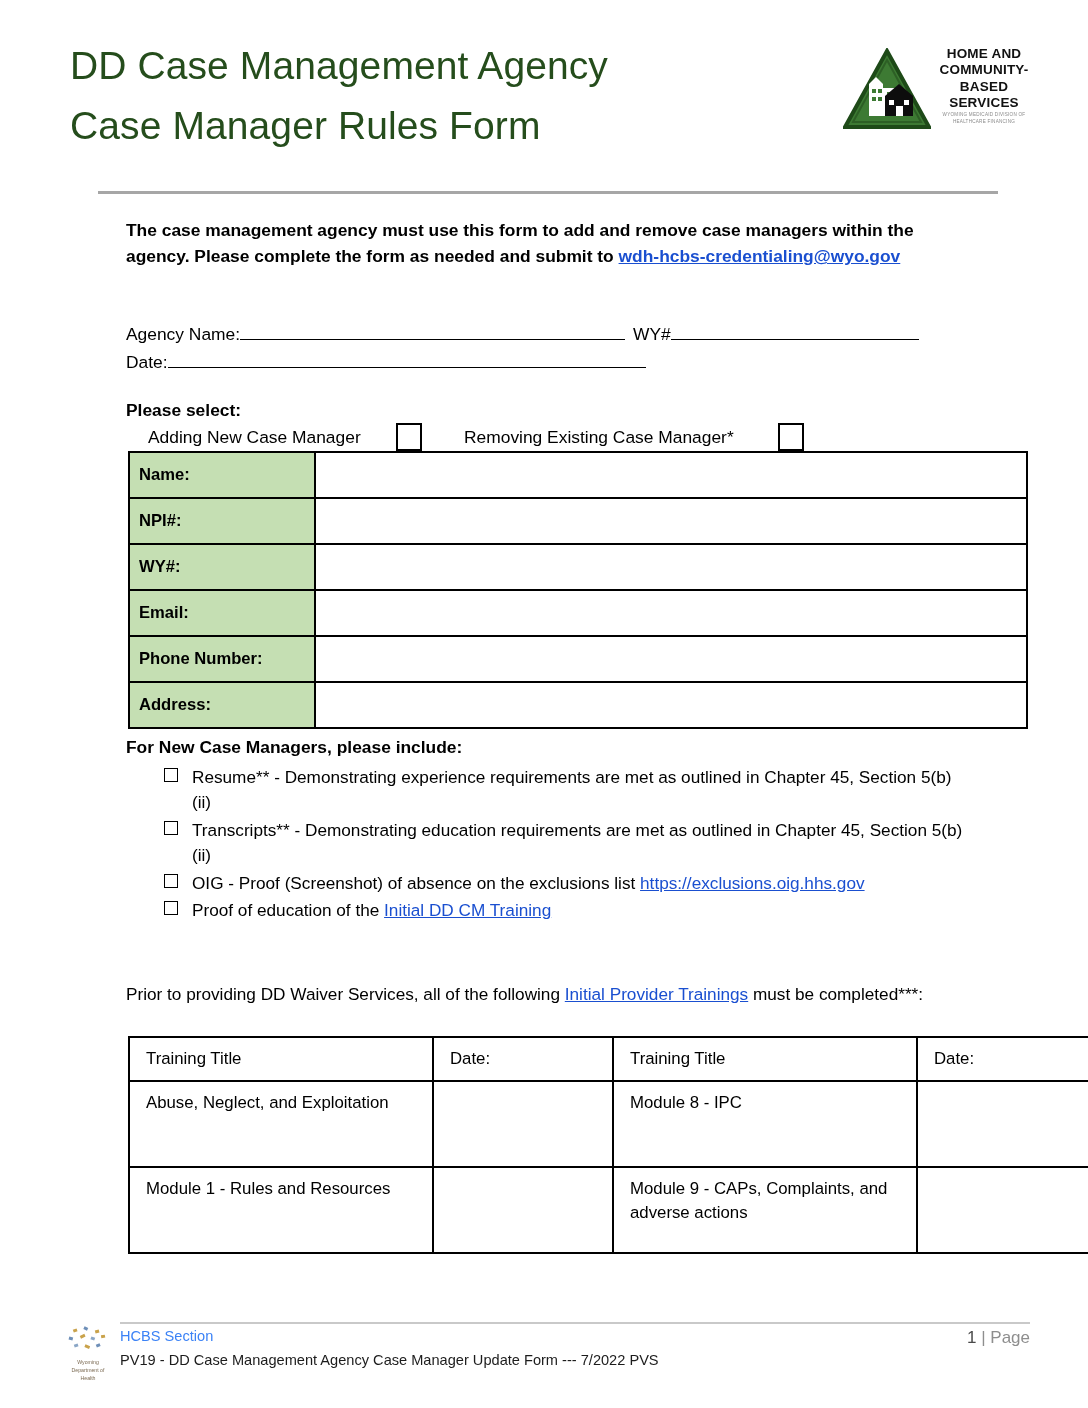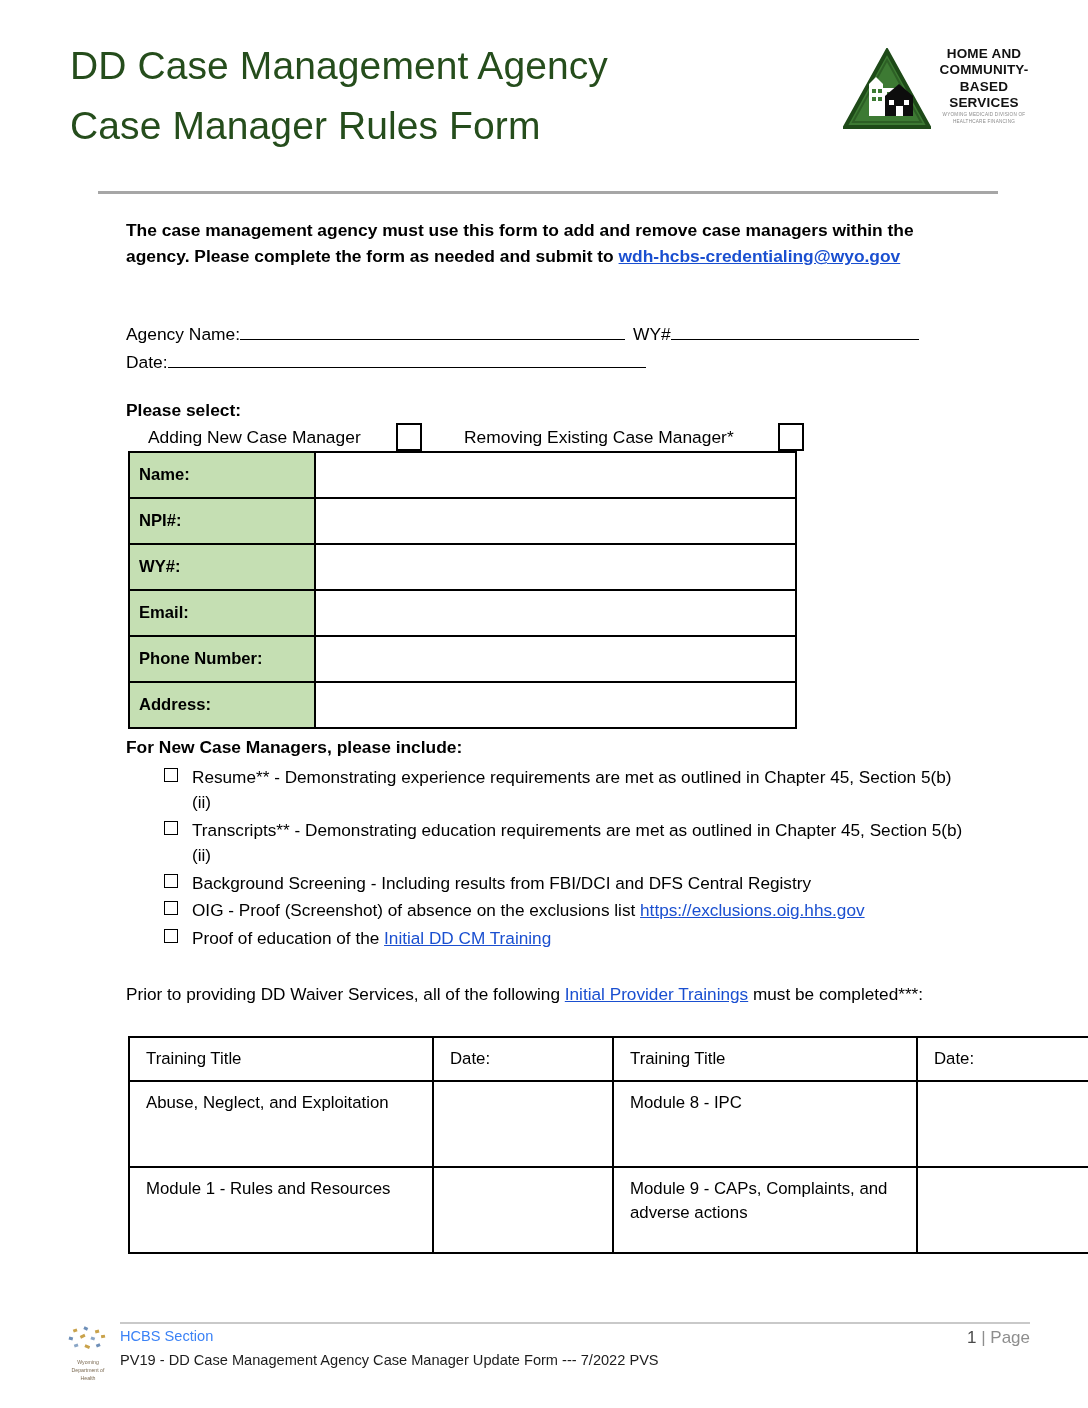--- a/index.html
+++ b/index.html
@@ -151,21 +151,21 @@
     box-sizing: border-box;
   }
   .big-box.a { left: 270px; top: -1px; }
   .big-box.b { left: 652px; top: -1px; }
 
   
   .info-table {
     position: absolute;
     left: 128px;
     top: 451px;
-    width: 669px;
+    width: 900px;
     border-collapse: collapse;
     table-layout: fixed;
   }
   .info-table td {
     border: 2px solid #000;
     height: 38px;
     padding: 3px 9px;
     font-size: 16.6px;
     vertical-align: middle;
   }
@@ -389,21 +389,20 @@
       <span>Resume** - Demonstrating experience requirements are met as outlined in Chapter 45, Section 5(b)(ii)</span>
     </div>
 
     <div class="chk-item">
       <span class="sqr"></span>
       <span>Transcripts** - Demonstrating education requirements are met as outlined in Chapter 45, Section 5(b)(ii)</span>
     </div>
 
     <div class="chk-item">
       <span class="sqr"></span>
-      <span>Background Screening - Including results from FBI/DCI and DFS Central Registry</span>
     </div>
 
     <div class="chk-item">
       <span class="sqr"></span>
       <span>OIG - Proof (Screenshot) of absence on the exclusions list </span><a class="link" href="#">https://exclusions.oig.hhs.gov</a>
     </div>
 
     <div class="chk-item">
       <span class="sqr"></span>
       <span>Proof of education of the </span><a class="link" href="#">Initial DD CM Training</a>

